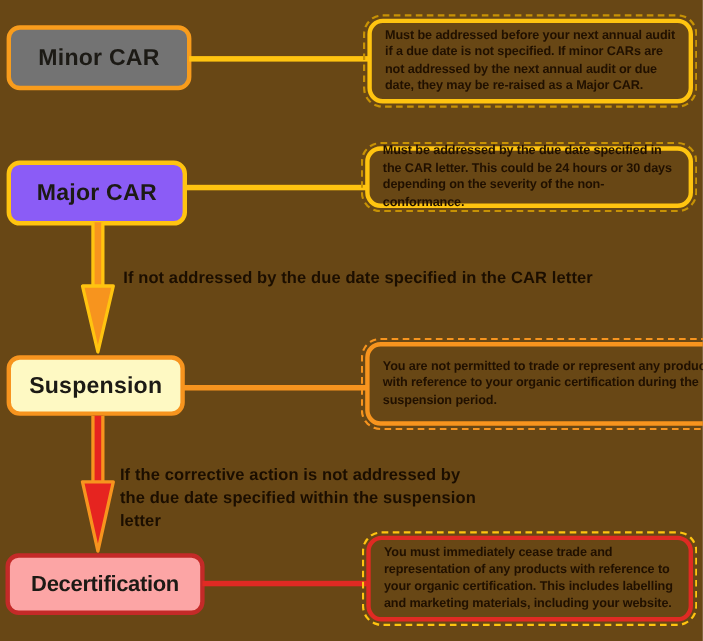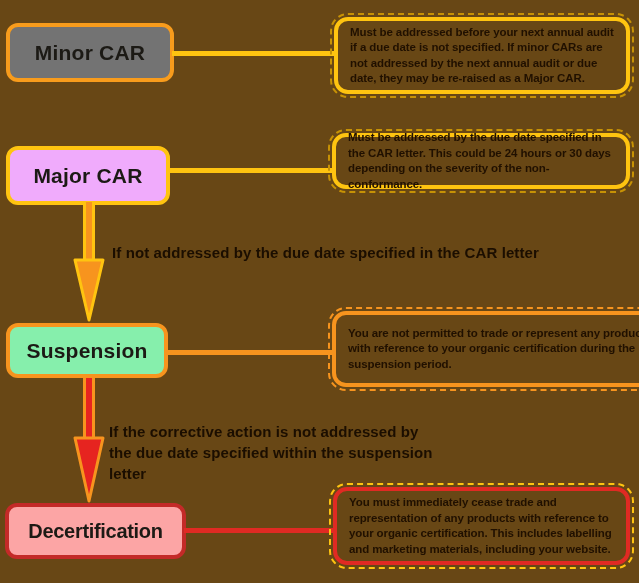--- a/index.html
+++ b/index.html
@@ -24,22 +24,22 @@
     align-items: center;
     justify-content: center;
   }
   .stage-label {
     font-weight: bold;
     font-size: 21px;
     color: #1c1a15;
     letter-spacing: 0.2px;
   }
   .stage-minor   { left: 6px;  top: 23px;  width: 168px; height: 59px; background: #737373; border-color: #f89c1c; }
-  .stage-major   { left: 6px;  top: 146px; width: 164px; height: 59px; background: #f0abfc; border-color: #ffc410; }
-  .stage-susp    { left: 6px;  top: 323px; width: 162px; height: 55px; background: #86efac; border-color: #f7941e; }
+  .stage-major   { left: 6px;  top: 146px; width: 164px; height: 59px; background: #8b5cf6; border-color: #ffc410; }
+  .stage-susp    { left: 6px;  top: 323px; width: 162px; height: 55px; background: #fef9c3; border-color: #f7941e; }
   .stage-decert  { left: 5px;  top: 503px; width: 181px; height: 56px; background: #fca5a5; border-color: #c42a28; }
   .stage-decert .stage-label { font-size: 20px; letter-spacing: -0.3px; }
 
   
   .connector {
     position: absolute;
     height: 5px;
   }
   .conn-1 { left: 172px; top: 51px;  width: 163px; background: #ffc410; }
   .conn-2 { left: 168px; top: 168px; width: 165px; background: #ffc410; }

